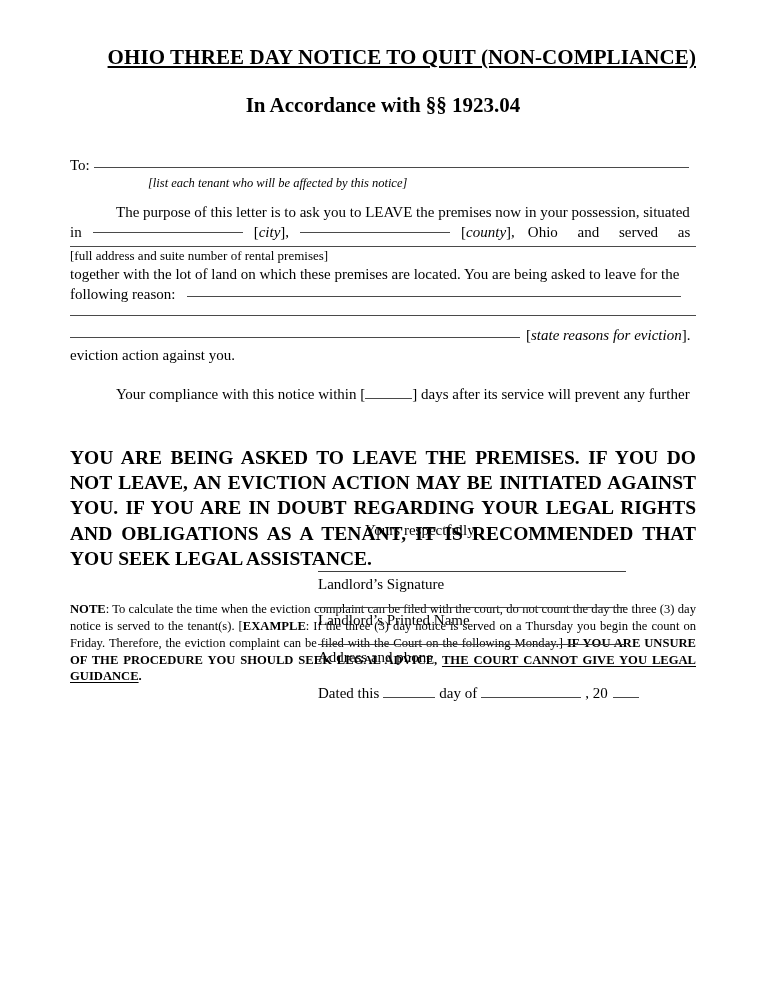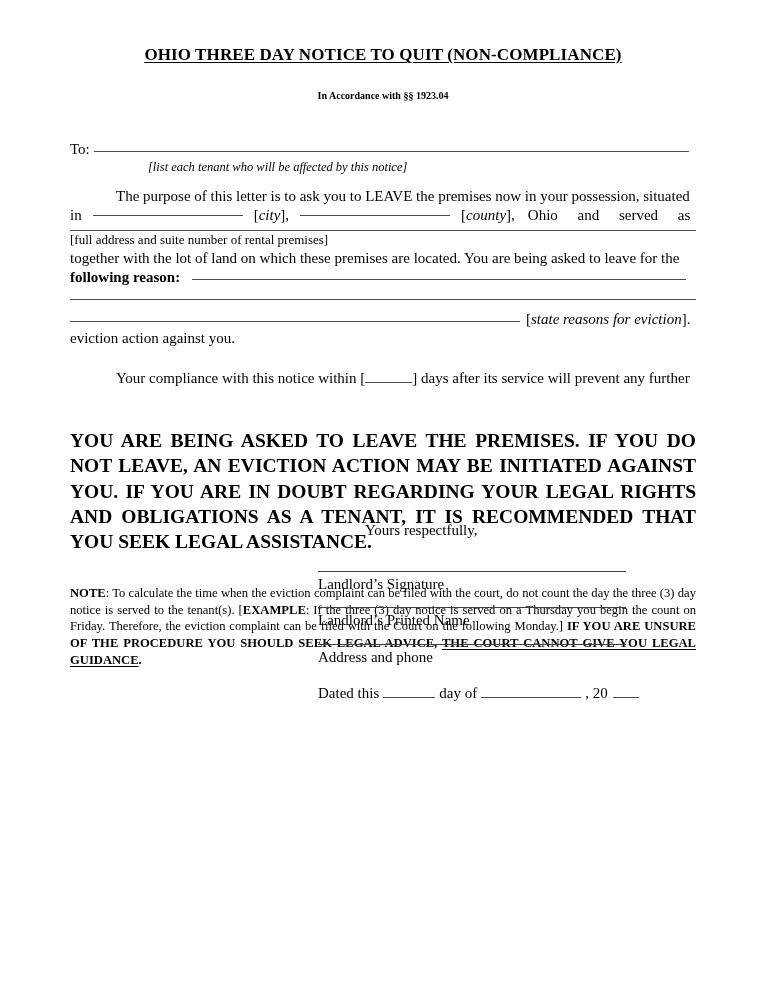--- a/index.html
+++ b/index.html
@@ -23,35 +23,35 @@
   }
   .sheet {
     position: absolute;
     left: 70px;
     top: 0;
     width: 626px;
   }
 
   
   .doc-title {
-    text-align: center;
+    text-align: right;
     font-weight: bold;
-    font-size: 17px;
+    font-size: 21px;
     letter-spacing: 0.1px;
     margin-top: 46px;
     line-height: 1.1;
   }
   .doc-title span.u {
     text-decoration: underline;
     text-underline-offset: 2px;
   }
   .doc-subtitle {
     text-align: center;
     font-weight: bold;
-    font-size: 10px;
+    font-size: 21px;
     margin-top: 25px;
     line-height: 1.1;
   }
 
   
   .body-text {
     font-size: 15px;
     line-height: 1.30;
   }
   .just-full {
@@ -176,21 +176,21 @@
       <span class="rule" style="width:150px; margin-left:11px;"></span>
       <span style="margin-left:11px;"><span>[</span><span class="ital">county</span><span>],</span></span>
       <span style="margin-left:13px; letter-spacing:0; word-spacing:16px;"><span>Ohio and served as</span></span>
     </div>
 
     <div class="rule-block addr-rule"></div>
     <div class="addr-caption">[full address and suite number of rental premises]</div>
 
     <div class="body-text together">together with the lot of land on which these premises are located.  You are being asked to leave for the</div>
 
-    <div class="body-text" style="white-space:nowrap;font-weight:bold;">
+    <div class="body-text" style="white-space:nowrap;">
       <span>following reason:</span>
       <span class="rule" style="width:494px; margin-left:8px;"></span>
     </div>
 
     <div class="rule-block reason-rule-2"></div>
 
     <div class="body-text reason-rule-3" style="white-space:nowrap;">
       <span class="rule" style="width:450px;"></span><span style="margin-left:6px;"><span>[</span><span class="ital">state reasons for eviction</span><span>].</span></span>
     </div>
 

